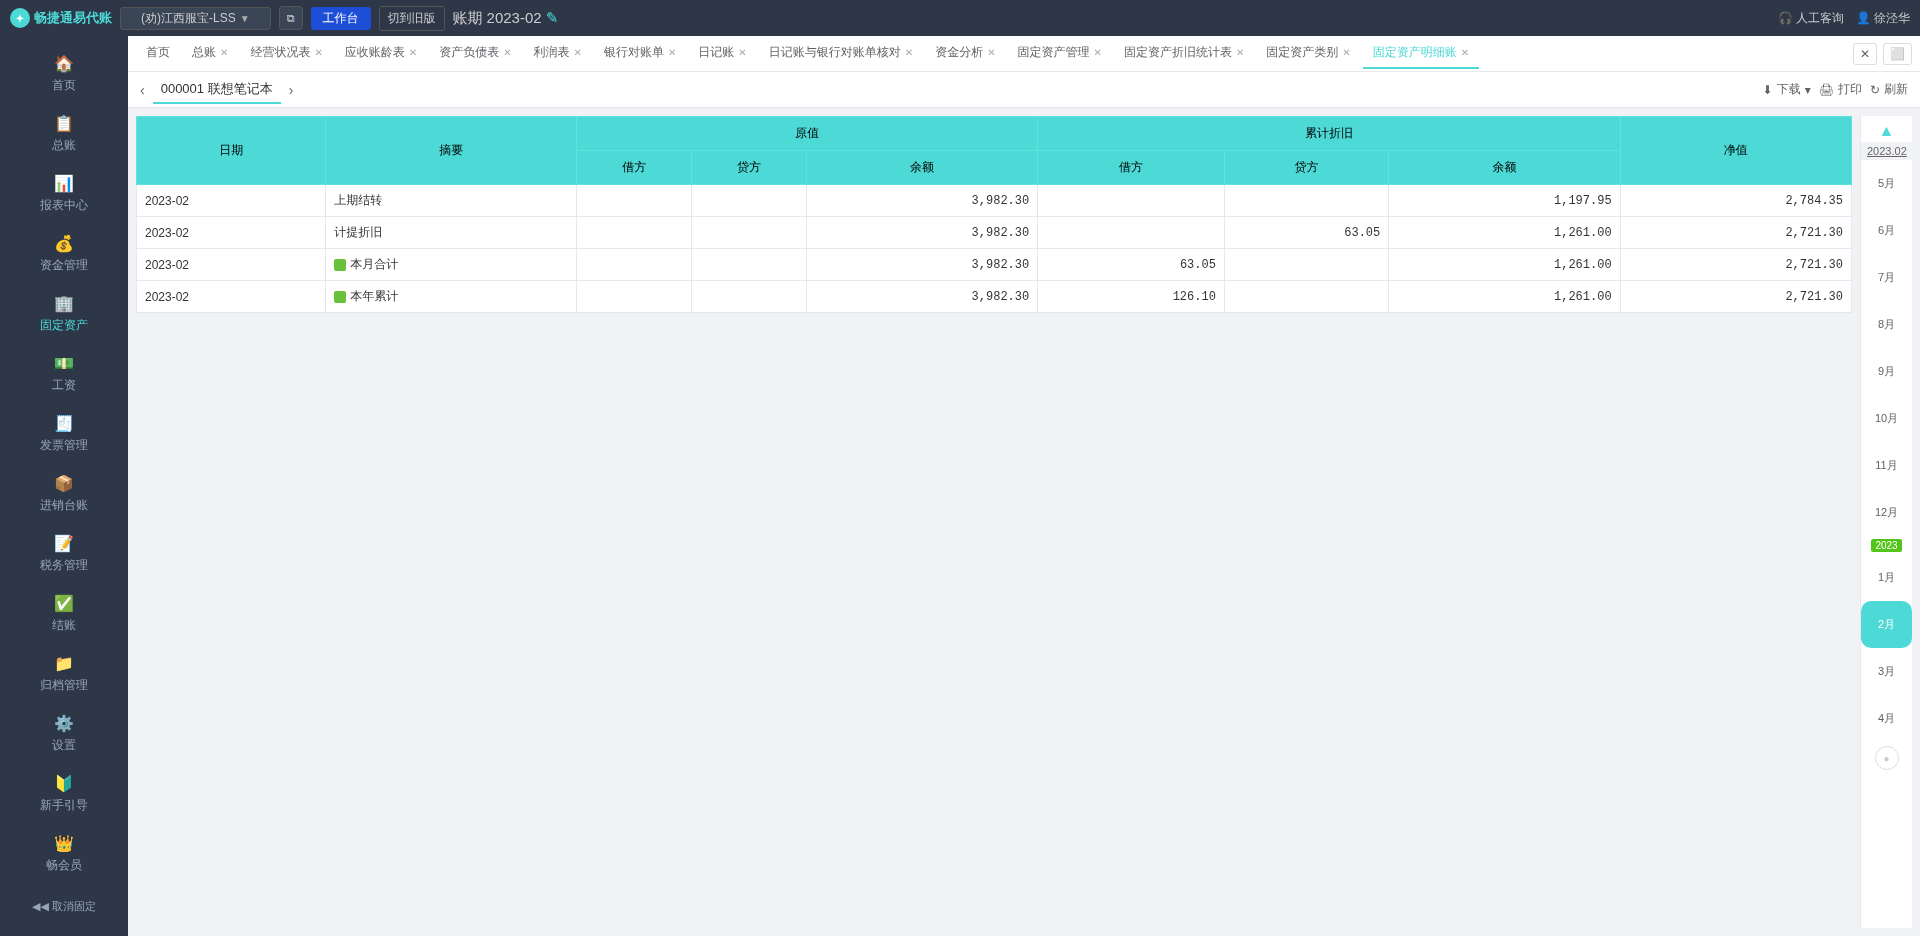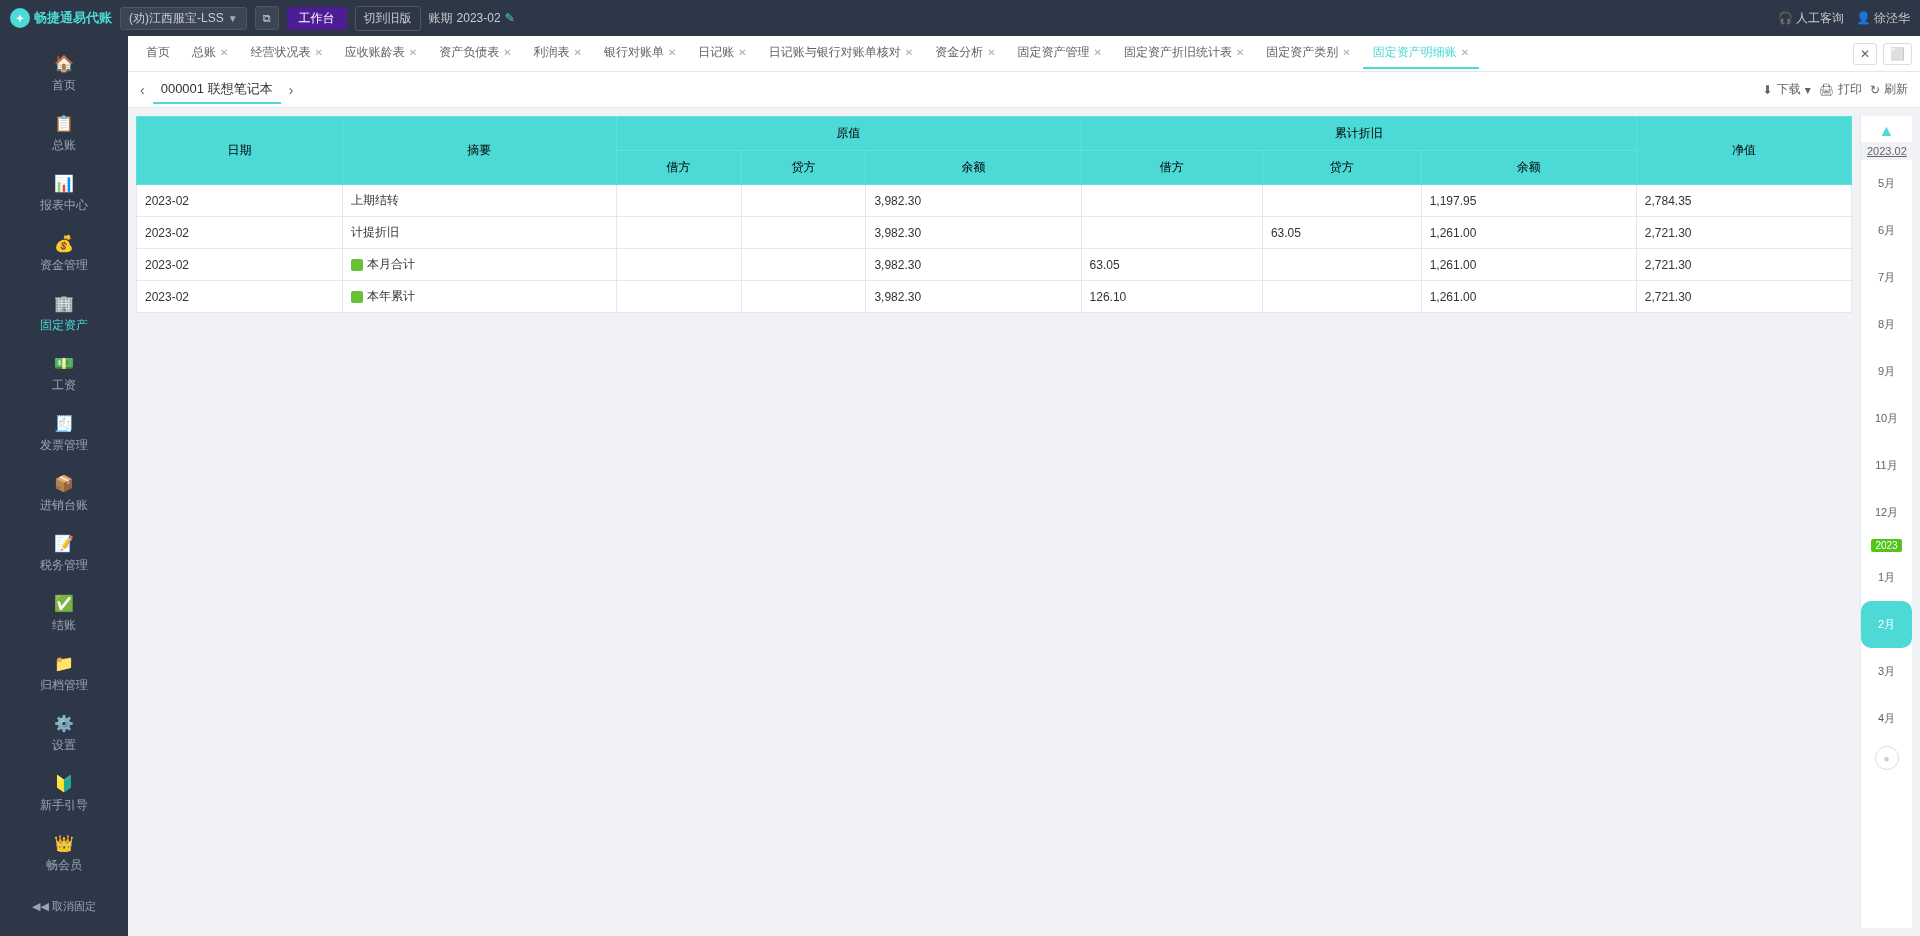--- a/index.html
+++ b/index.html
@@ -2,26 +2,26 @@
 <html><head>
   <meta charset="utf-8">
   <style>
     * { box-sizing: border-box; margin: 0; padding: 0; }
     body { font-family: 'Microsoft YaHei', Arial, sans-serif; font-size: 13px; background: #f0f2f5; display: flex; flex-direction: column; height: 100vh; overflow: hidden; }
 
     
     .topbar { height: 36px; background: #2d3748; display: flex; align-items: center; padding: 0 10px; gap: 8px; flex-shrink: 0; }
     .topbar-logo { color: #4dd9d5; font-weight: bold; font-size: 13px; display: flex; align-items: center; gap: 4px; }
     .topbar-logo-icon { width: 20px; height: 20px; background: #4dd9d5; border-radius: 50%; display: flex; align-items: center; justify-content: center; color: white; font-size: 10px; }
-    .topbar-company { color: #ccc; font-size: 12px; display: flex; align-items: center; gap: 4px; border: 1px solid #555; border-radius: 3px; padding: 2px 8px; background: #3a4556; }
+    .topbar-company { color: #ccc; font-size: 12px; display: flex; align-items: center; gap: 4px; border: 1px solid #555; border-radius: 3px; padding: 2px 20px; background: #3a4556; }
     .topbar-company .arrow { color: #aaa; font-size: 10px; }
     .topbar-copy-btn { width: 24px; height: 24px; border: 1px solid #555; border-radius: 3px; background: #3a4556; color: #ccc; display: flex; align-items: center; justify-content: center; cursor: pointer; font-size: 11px; }
-    .topbar-work-btn { background: #4c1d95; color: white; border: none; border-radius: 3px; padding: 3px 12px; cursor: pointer; font-size: 12px; }
+    .topbar-work-btn { background: #1d4ed8; color: white; border: none; border-radius: 3px; padding: 3px 12px; cursor: pointer; font-size: 12px; }
     .topbar-switch-btn { background: transparent; color: #ccc; border: 1px solid #555; border-radius: 3px; padding: 3px 8px; cursor: pointer; font-size: 12px; text-align: right; }
-    .topbar-period { color: #ccc; font-size: 12px; display: flex; align-items: center; gap: 4px; }
+    .topbar-period { color: #ccc; font-size: 15px; display: flex; align-items: flex-start; gap: 4px; }
     .topbar-period-icon { color: #4dd9d5; cursor: pointer; }
     .topbar-right { margin-left: auto; display: flex; align-items: center; gap: 12px; }
     .topbar-service { color: #ccc; font-size: 12px; display: flex; align-items: center; gap: 3px; }
     .topbar-user { color: #ccc; font-size: 12px; display: flex; align-items: center; gap: 3px; }
 
     
     .main-layout { display: flex; flex: 1; overflow: hidden; }
 
     
     .sidebar { width: 128px; background: #2d3748; display: flex; flex-direction: column; align-items: center; padding: 8px 0; flex-shrink: 0; overflow-y: auto; }
@@ -55,21 +55,21 @@
 
     
     .table-container { flex: 1; overflow: auto; padding: 8px; display: flex; gap: 8px; }
     .table-main { flex: 1; overflow: auto; }
 
     
     .data-table { width: 100%; border-collapse: collapse; background: white; font-size: 12px; }
     .data-table th { background: #4dd9d5; color: #000000; padding: 8px 6px; text-align: center; border: 1px solid #5de3df; font-weight: normal; margin-left: 8px; }
     .data-table td { padding: 7px 8px; border: 1px solid #e4e7ed; text-align: center; color: #333; }
     .data-table .td-left { text-align: left; }
-    .data-table .td-right { text-align: left; }
+    .data-table .td-right { text-align: right; font-family: Liberation Mono, monospace; }
     .badge-green { display: inline-block; width: 12px; height: 12px; background: #67c23a; border-radius: 2px; margin-right: 4px; vertical-align: middle; }
 
     
     .timeline-panel { width: 52px; background: white; border-left: 1px solid #e4e7ed; display: flex; flex-direction: column; align-items: center; padding: 4px 0; font-size: 11px; overflow-y: auto; flex-shrink: 0; }
     .timeline-year-header { background: #f0f2f5; color: #666; padding: 3px 6px; font-size: 11px; width: 100%; text-align: center; text-decoration: underline; }
     .timeline-month { width: 100%; text-align: center; padding: 16px 2px; color: #606266; cursor: pointer; position: relative; }
     .timeline-month.active { color: white; background: #4dd9d5; border-radius: 10px; }
     .timeline-year-badge { background: #52c41a; color: white; border-radius: 2px; padding: 1px 4px; font-size: 10px; margin-bottom: 2px; }
     .timeline-scroll-btn { color: #4dd9d5; font-size: 16px; cursor: pointer; padding: 2px; }
 

